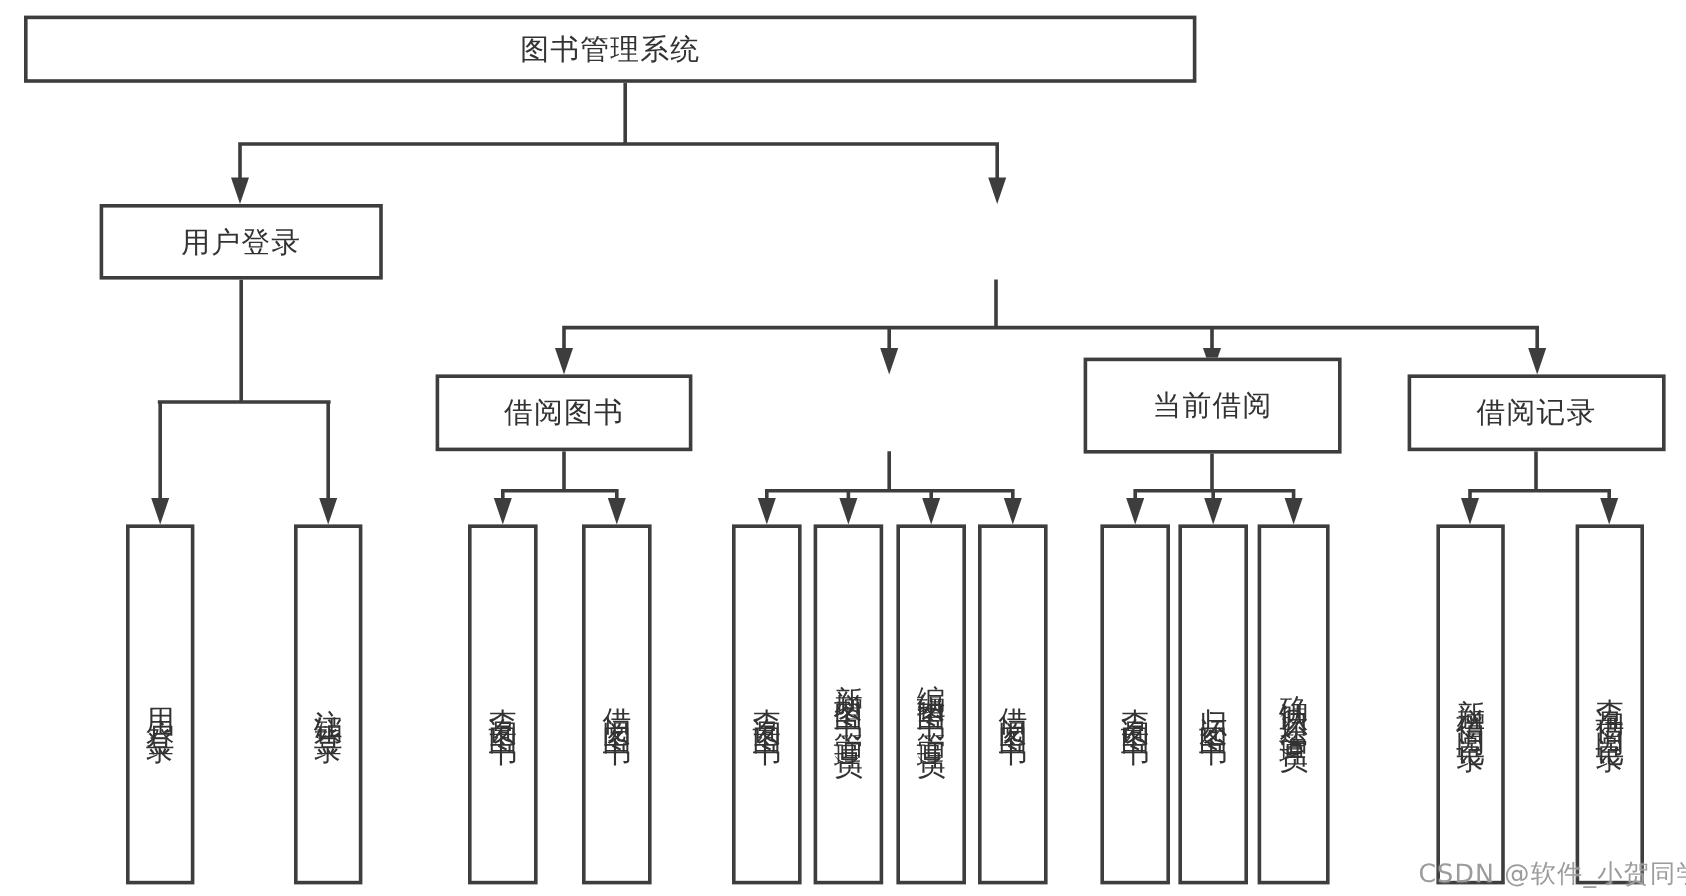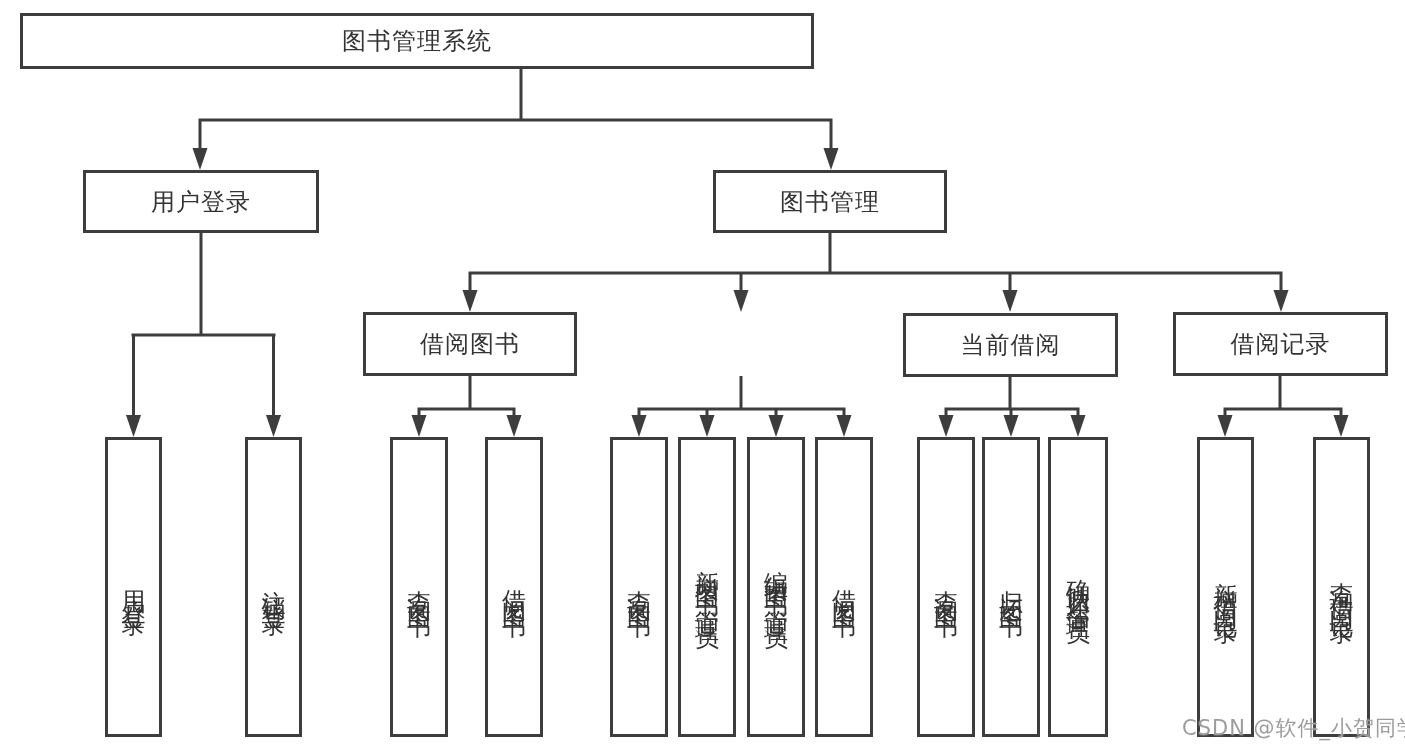--- a/index.html
+++ b/index.html
@@ -82,35 +82,32 @@
       <polygon points="768.5,415 783.5,415 776,437"></polygon>
       <polygon points="836.5,415 851.5,415 844,437"></polygon>
       <polygon points="938.5,415 953.5,415 946,437"></polygon>
       <polygon points="1003.5,415 1018.5,415 1011,437"></polygon>
       <polygon points="1070.5,415 1085.5,415 1078,437"></polygon>
       <polygon points="1217.5,415 1232.5,415 1225,437"></polygon>
       <polygon points="1333.5,415 1348.5,415 1341,437"></polygon>
     </g>
   </svg>
 
-  <div class="node" style="left:20px;top:13px;width:794px;height:56px">
+  <div class="node" style="left:20px;top:13px;width:977px;height:56px">
     <span class="lbl">图书管理系统</span>
   </div>
 
   <div class="node" style="left:83px;top:170px;width:236px;height:63px">
     <span class="lbl">用户登录</span>
   </div>
-  <div class="node" style="left:713px;top:170px;width:234px;height:63px">
-    <span class="lbl">图书管理</span>
-  </div>
 
   <div class="node" style="left:363px;top:312px;width:214px;height:64px">
     <span class="lbl">借阅图书</span>
   </div>
-  <div class="node" style="left:903px;top:313px;width:215px;height:64px">
+  <div class="node" style="left:903px;top:298px;width:215px;height:80px">
     <span class="lbl">当前借阅</span>
   </div>
   <div class="node" style="left:1173px;top:312px;width:215px;height:64px">
     <span class="lbl">借阅记录</span>
   </div>
 
   <div class="node vnode" style="left:105px;top:437px;width:57px;height:300px">
     <span class="lbl">用户登录</span>
   </div>
   <div class="node vnode" style="left:245px;top:437px;width:57px;height:300px">

